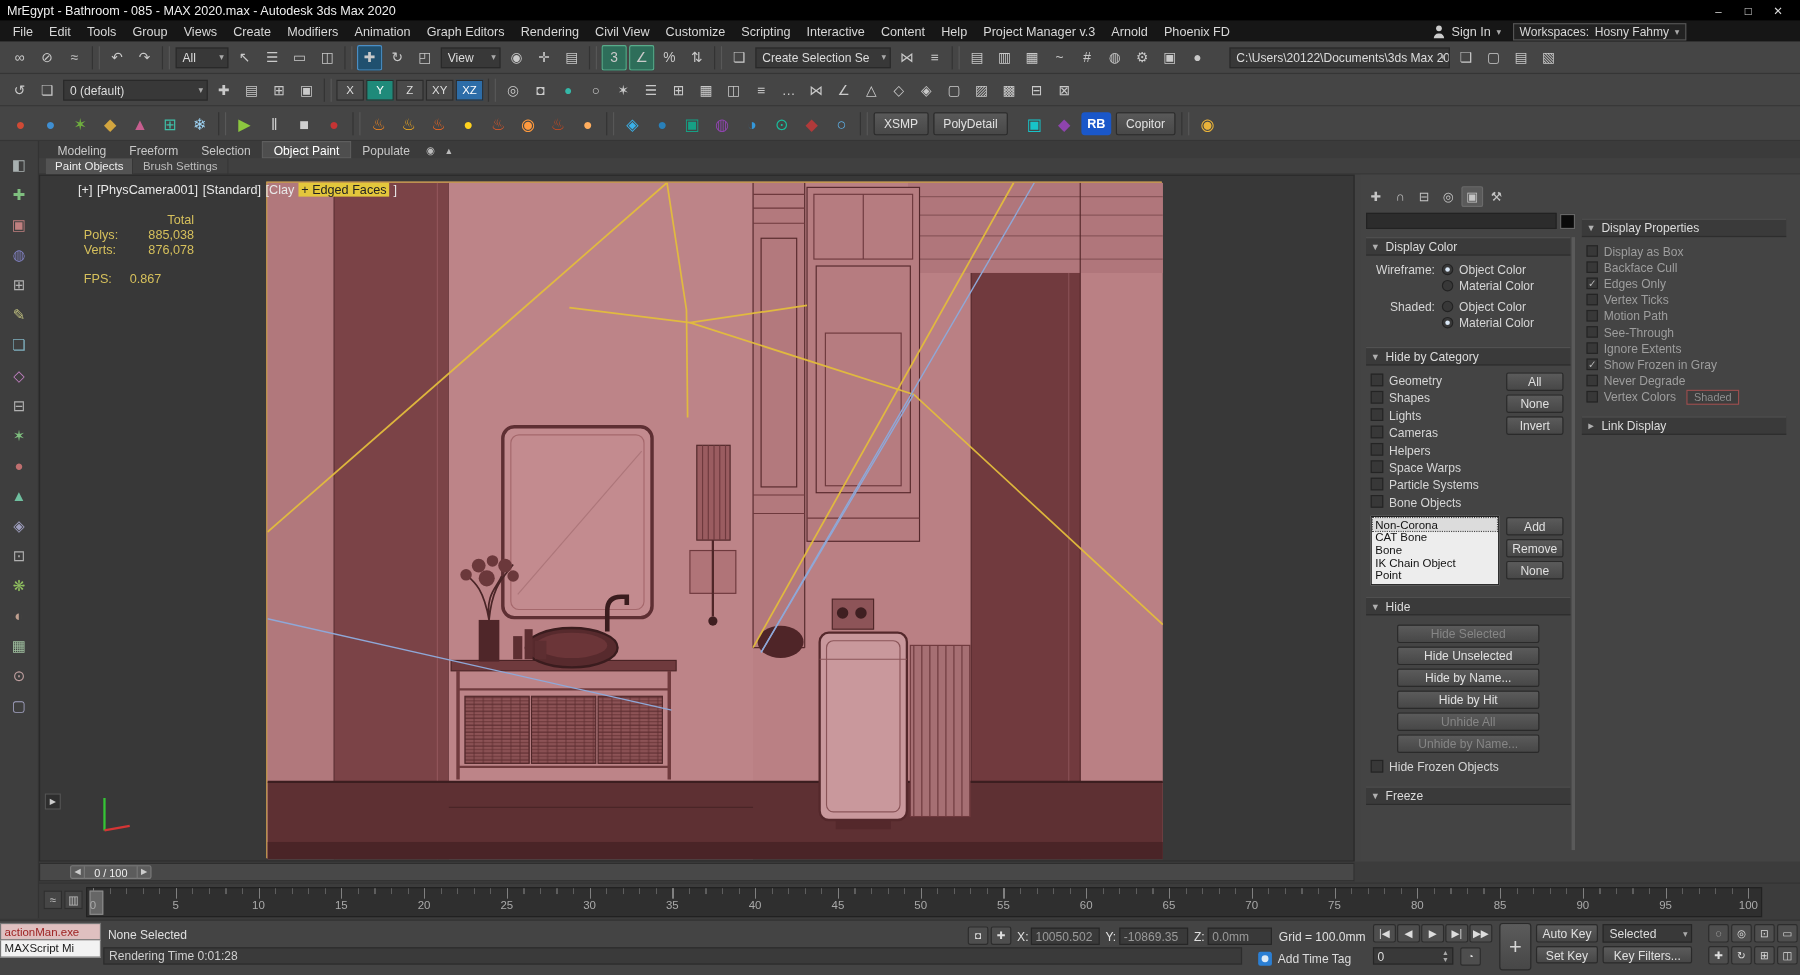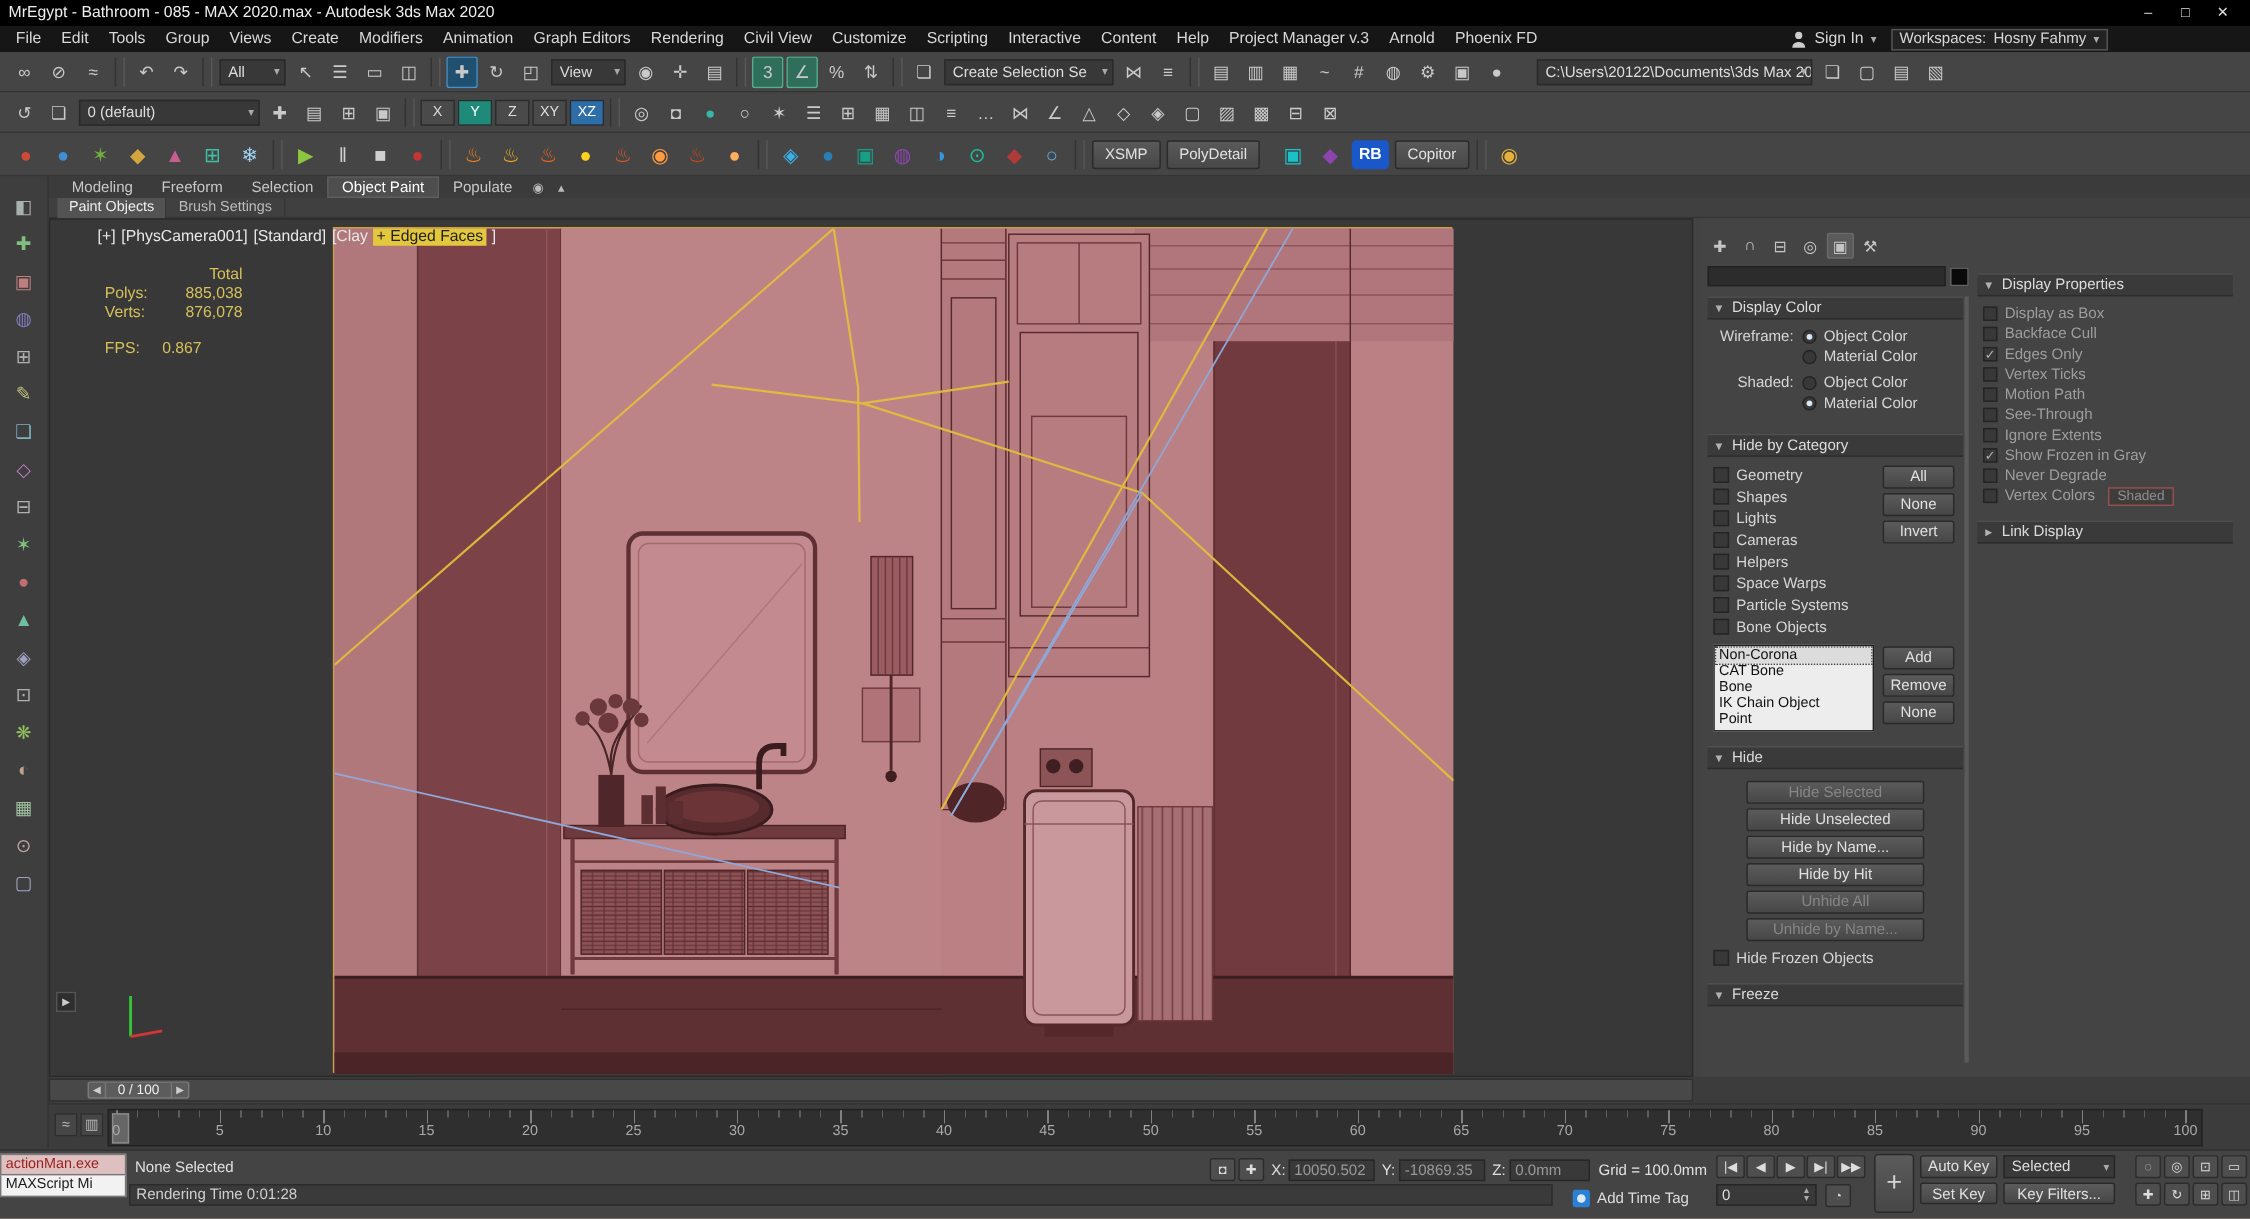--- a/index.html
+++ b/index.html
@@ -1,17 +1,17 @@
 <!DOCTYPE html>
 <html><head>
 <meta charset="utf-8">
 <style>
 *{margin:0;padding:0;box-sizing:border-box;font-family:"Liberation Sans",sans-serif}
 body{background:#222}
-.stage{width:1800px;height:975px;overflow:hidden;position:relative;background:#fef9c3}
+.stage{width:1800px;height:975px;overflow:hidden;position:relative;background:#fdba74}
 .app{width:1568px;height:843px;transform:scale(1.14796,1.15659);transform-origin:0 0;position:relative;background:#444;color:#ddd;font-size:11px}
 
 .titlebar{height:18px;background:#000;display:flex;align-items:center;padding:0 6px;font-size:11px;color:#eee}
 .win-controls{margin-left:auto;display:flex}
 .winbtn{width:26px;height:16px;display:flex;align-items:center;justify-content:center;font-size:10px;color:#ddd}
 .menubar{height:18px;background:#161616;display:flex;align-items:center;padding:0 4px;font-size:11px;color:#d8d8d8}
 .menu-item{padding:0 7px;height:18px;display:flex;align-items:center;cursor:default}
 .menubar-right{margin-left:auto;display:flex;align-items:center;gap:10px;margin-right:95px}
 .signin{display:flex;align-items:center;gap:5px}
 .person-icon{position:relative;width:11px;height:11px;display:inline-block}

